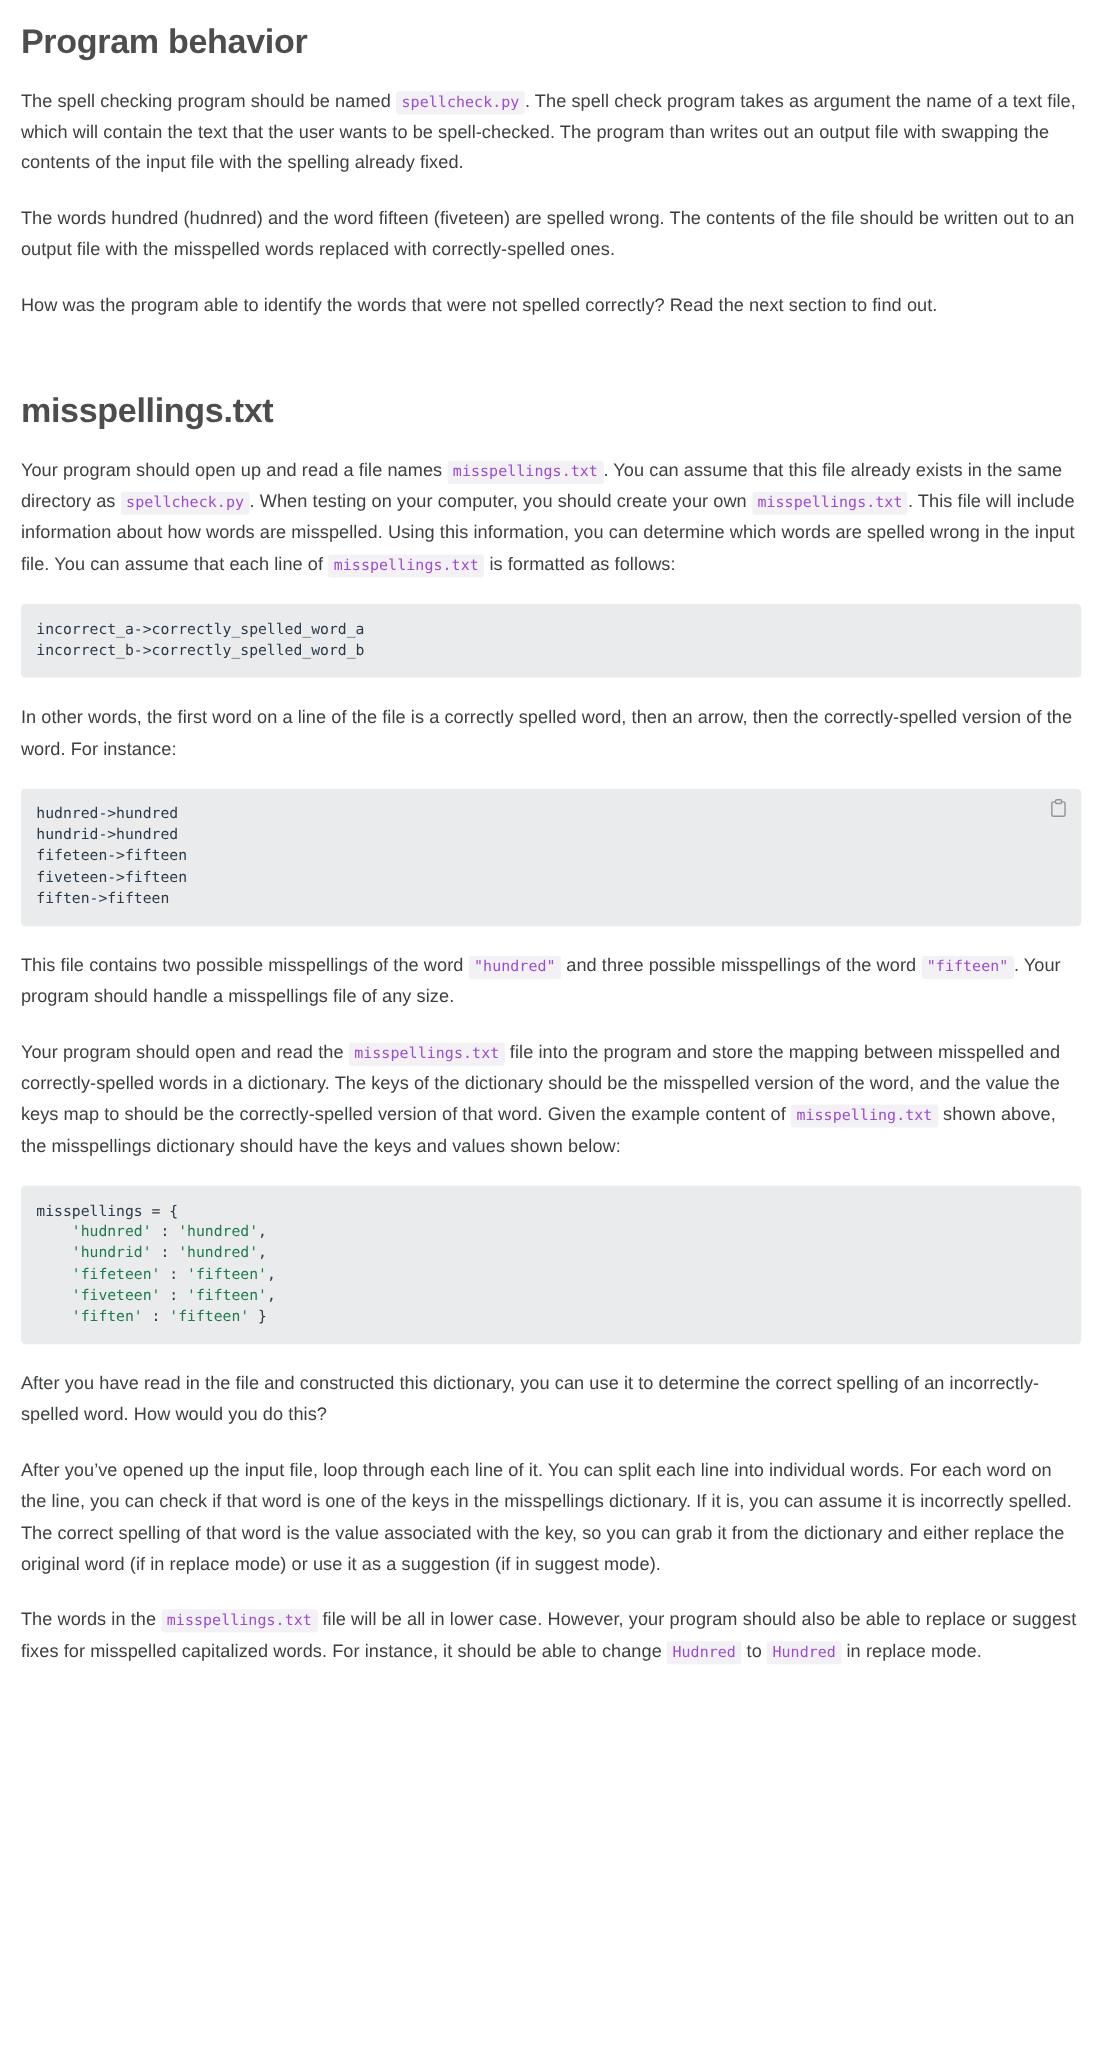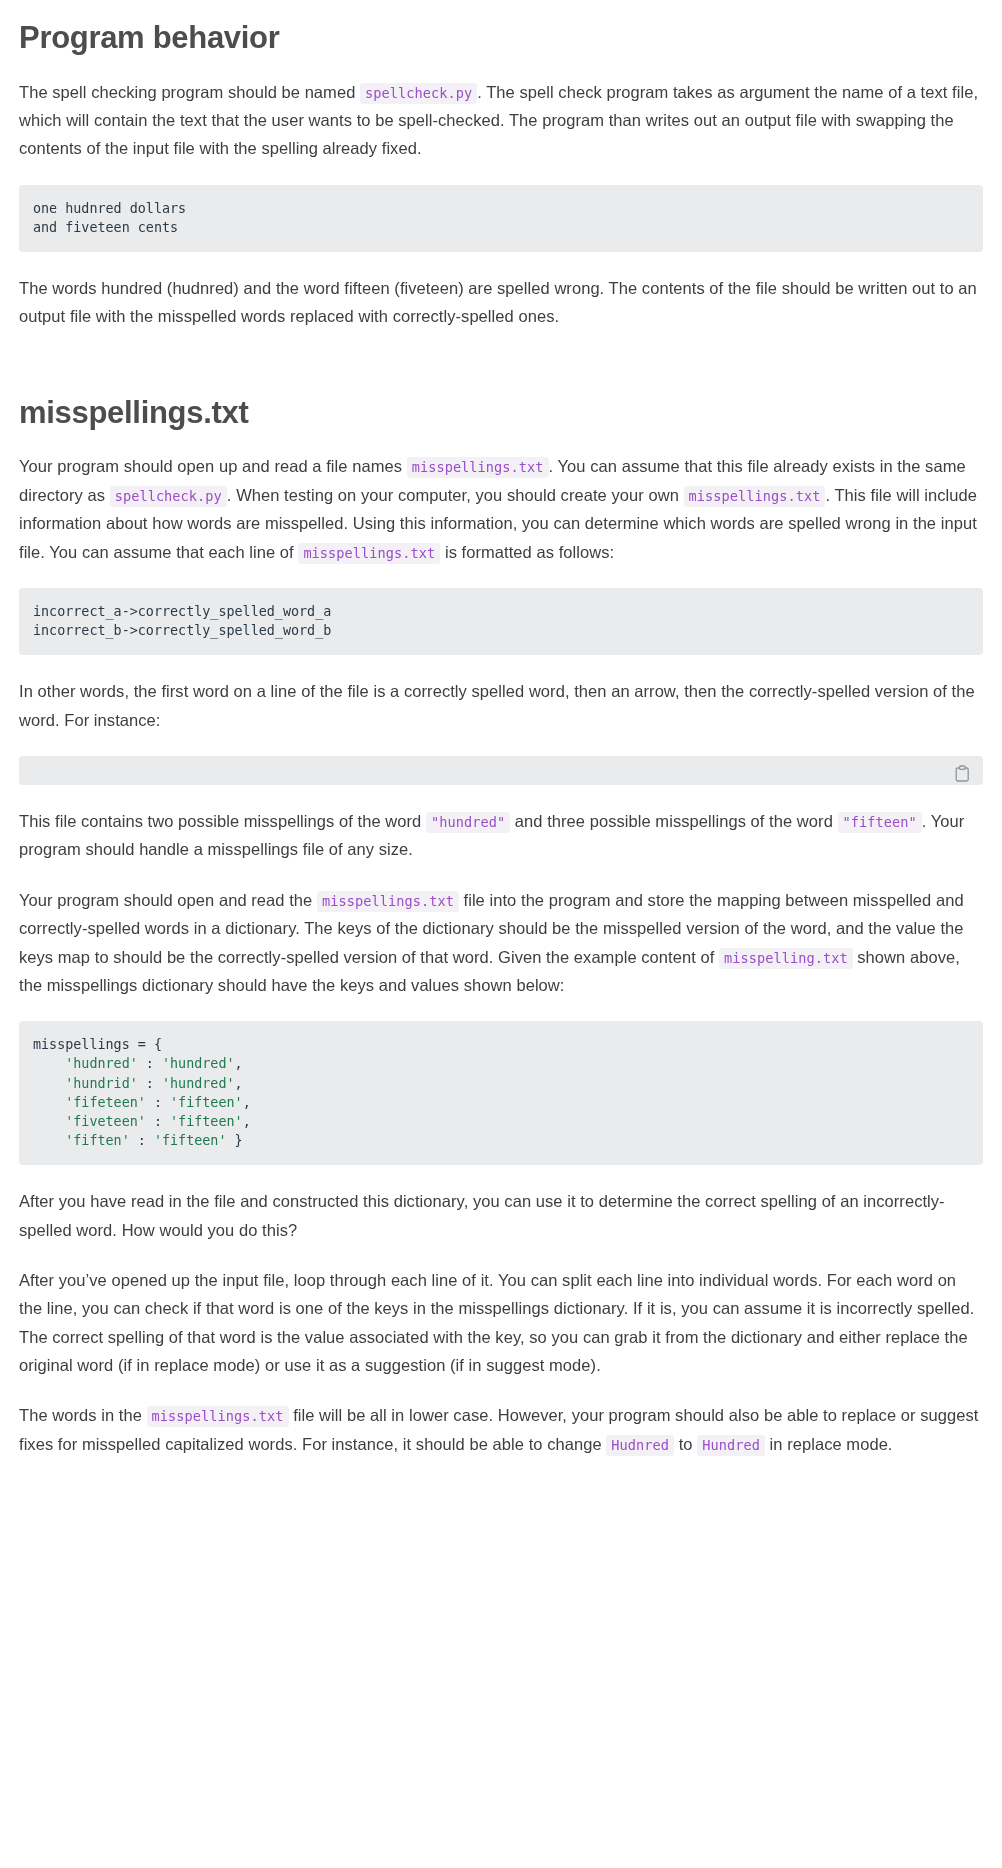--- a/index.html
+++ b/index.html
@@ -83,41 +83,43 @@
   .copy-btn svg { display: block; }
 </style>
 </head>
 <body>
 
 <div class="page">
   <div id="content-root">
       <section>
         <h2 class="section-title">Program behavior</h2>
         <p class="body-text">The spell checking program should be named <code class="inline">spellcheck.py</code>. The spell check program takes as argument the name of a text file, which will contain the text that the user wants to be spell-checked. The program than writes out an output file with swapping the contents of the input file with the spelling already fixed.</p>
-        <div class="codeblock">
-          <pre>one hudnred dollars
-and fiveteen cents</pre>
-        </div>
         <p class="body-text">The words hundred (hudnred) and the word fifteen (fiveteen) are spelled wrong. The contents of the file should be written out to an output file with the misspelled words replaced with correctly-spelled ones.</p>
+        <p class="body-text">How was the program able to identify the words that were not spelled correctly? Read the next section to find out.</p>
       </section>
       <section>
         <h2 class="section-title spaced-top">misspellings.txt</h2>
         <p class="body-text">Your program should open up and read a file names <code class="inline">misspellings.txt</code>. You can assume that this file already exists in the same directory as <code class="inline">spellcheck.py</code>. When testing on your computer, you should create your own <code class="inline">misspellings.txt</code>. This file will include information about how words are misspelled. Using this information, you can determine which words are spelled wrong in the input file. You can assume that each line of <code class="inline">misspellings.txt</code> is formatted as follows:</p>
         <div class="codeblock">
           <pre>incorrect_a-&gt;correctly_spelled_word_a
 incorrect_b-&gt;correctly_spelled_word_b</pre>
         </div>
         <p class="body-text">In other words, the first word on a line of the file is a correctly spelled word, then an arrow, then the correctly-spelled version of the word. For instance:</p>
         <div class="codeblock">
           <span class="copy-btn">
             <svg width="15" height="17" viewBox="0 0 15 17">
               <rect x="1.2" y="3" width="12" height="13" rx="1.4" fill="none" stroke="#5b5f63" stroke-width="1.3"></rect>
               <rect x="4.6" y="1" width="5.4" height="3.4" rx="0.9" fill="#eaebed" stroke="#5b5f63" stroke-width="1.3"></rect>
             </svg>
           </span>
+          <pre>hudnred-&gt;hundred
+hundrid-&gt;hundred
+fifeteen-&gt;fifteen
+fiveteen-&gt;fifteen
+fiften-&gt;fifteen</pre>
         </div>
         <p class="body-text">This file contains two possible misspellings of the word <code class="inline">"hundred"</code> and three possible misspellings of the word <code class="inline">"fifteen"</code>. Your program should handle a misspellings file of any size.</p>
         <p class="body-text">Your program should open and read the <code class="inline">misspellings.txt</code> file into the program and store the mapping between misspelled and correctly-spelled words in a dictionary. The keys of the dictionary should be the misspelled version of the word, and the value the keys map to should be the correctly-spelled version of that word. Given the example content of <code class="inline">misspelling.txt</code> shown above, the misspellings dictionary should have the keys and values shown below:</p>
         <div class="codeblock">
           <pre><span class="pun">misspellings = {</span>
 <span class="pun">    </span><span class="str">'hudnred'</span><span class="pun"> : </span><span class="str">'hundred'</span><span class="pun">,</span>
 <span class="pun">    </span><span class="str">'hundrid'</span><span class="pun"> : </span><span class="str">'hundred'</span><span class="pun">,</span>
 <span class="pun">    </span><span class="str">'fifeteen'</span><span class="pun"> : </span><span class="str">'fifteen'</span><span class="pun">,</span>
 <span class="pun">    </span><span class="str">'fiveteen'</span><span class="pun"> : </span><span class="str">'fifteen'</span><span class="pun">,</span>
 <span class="pun">    </span><span class="str">'fiften'</span><span class="pun"> : </span><span class="str">'fifteen'</span><span class="pun"> }</span></pre>

